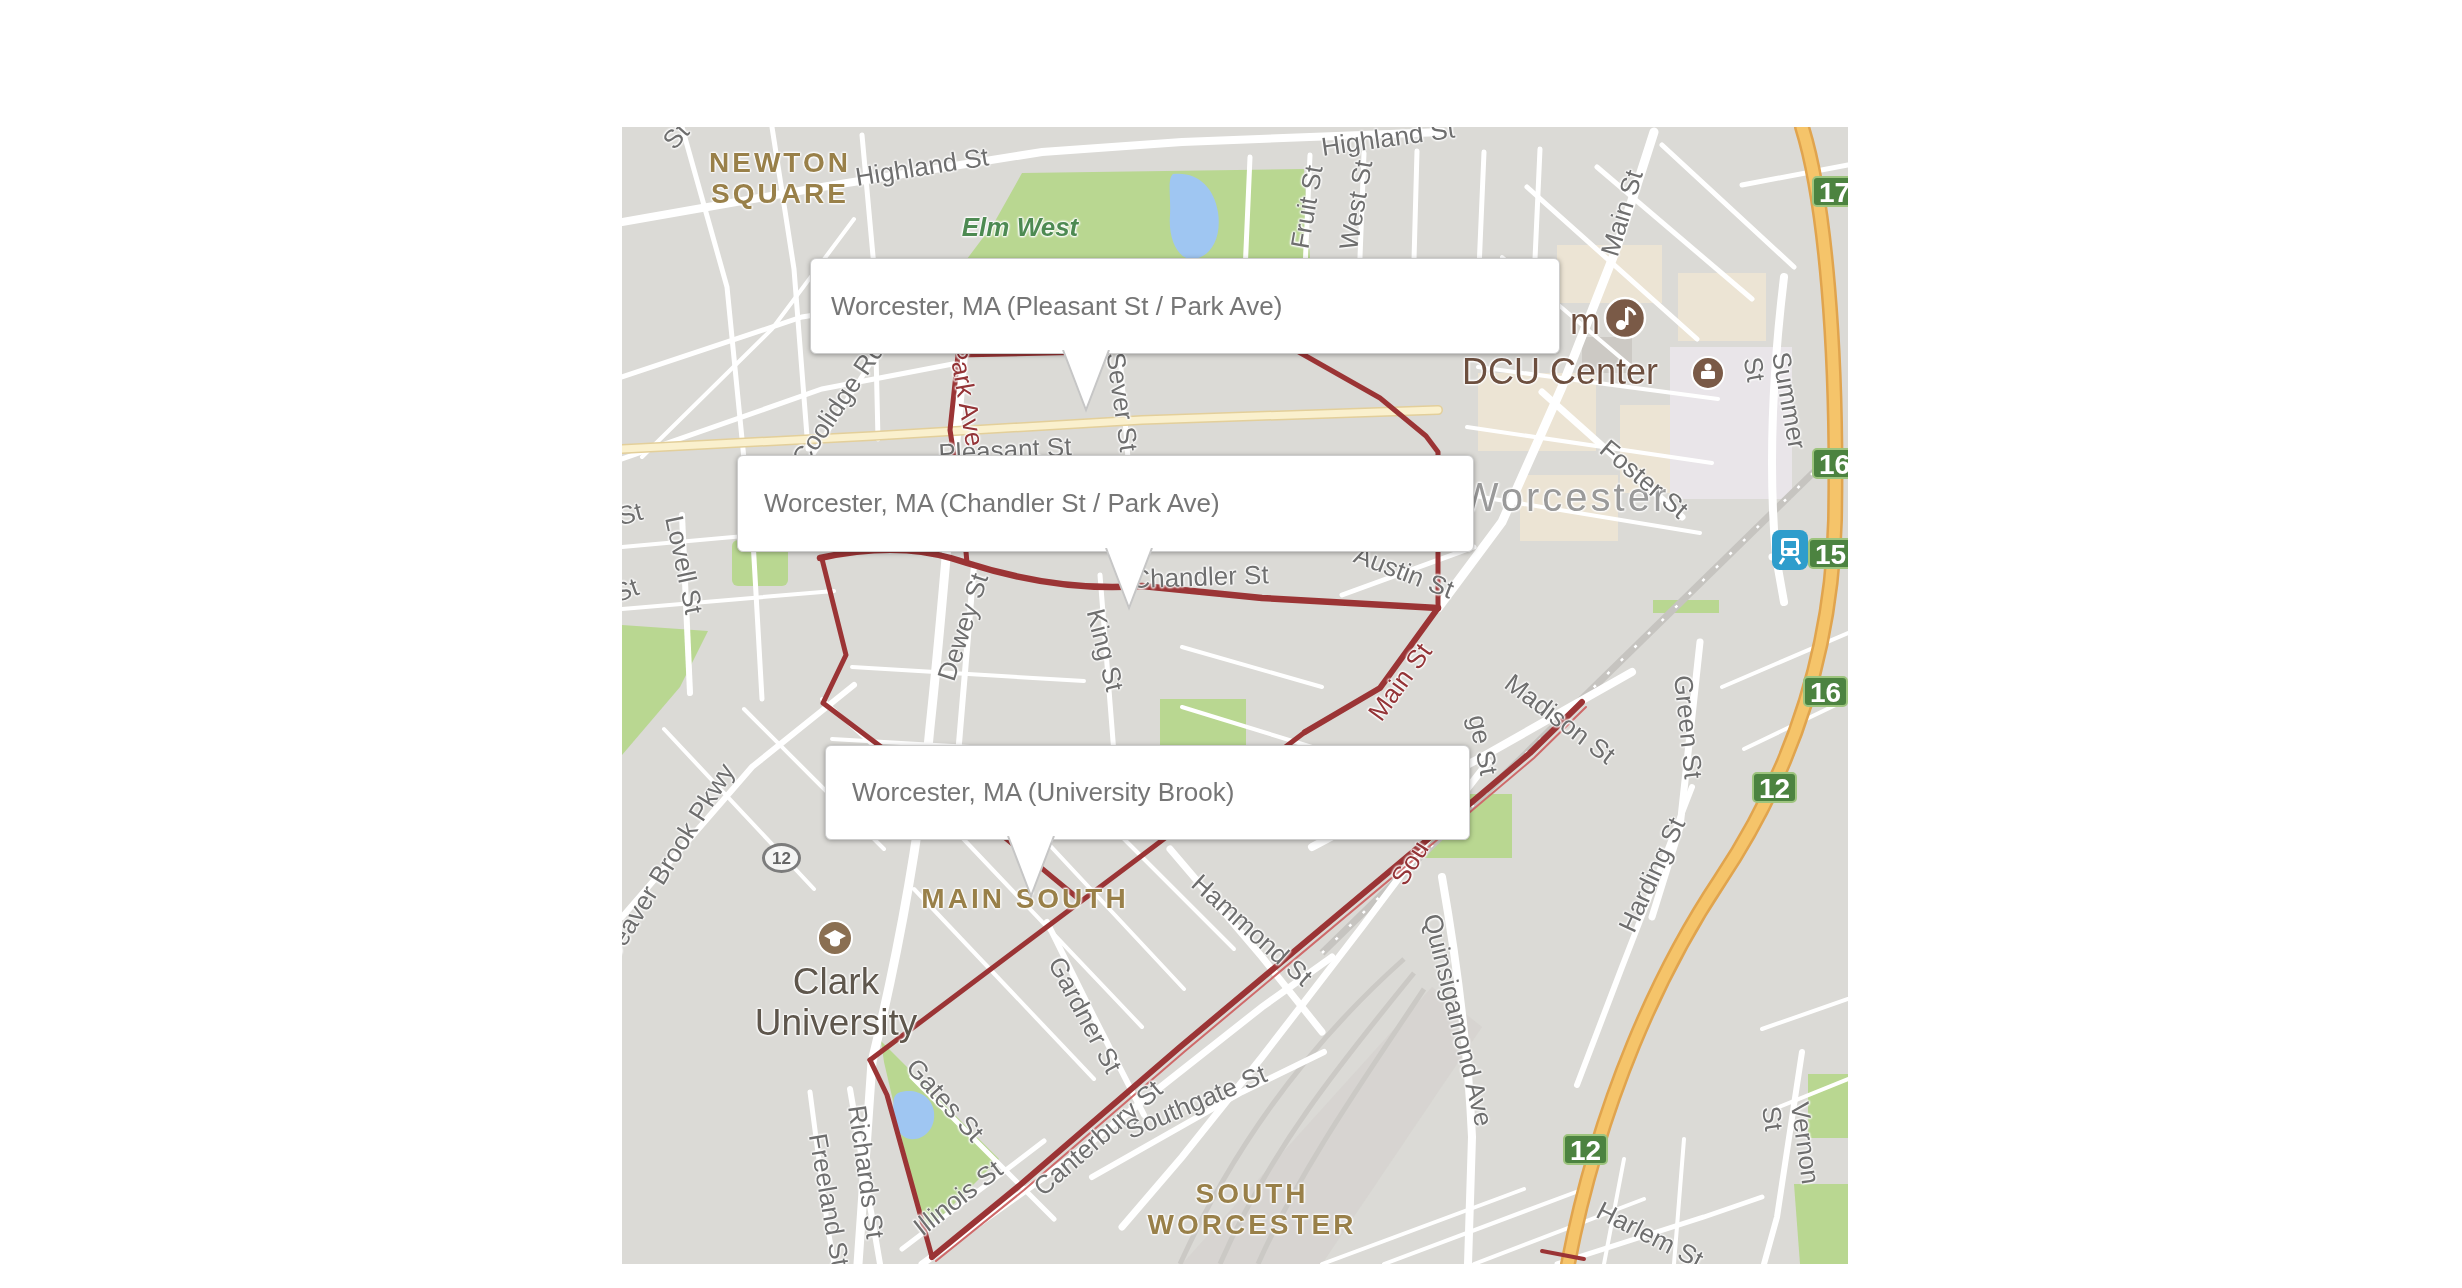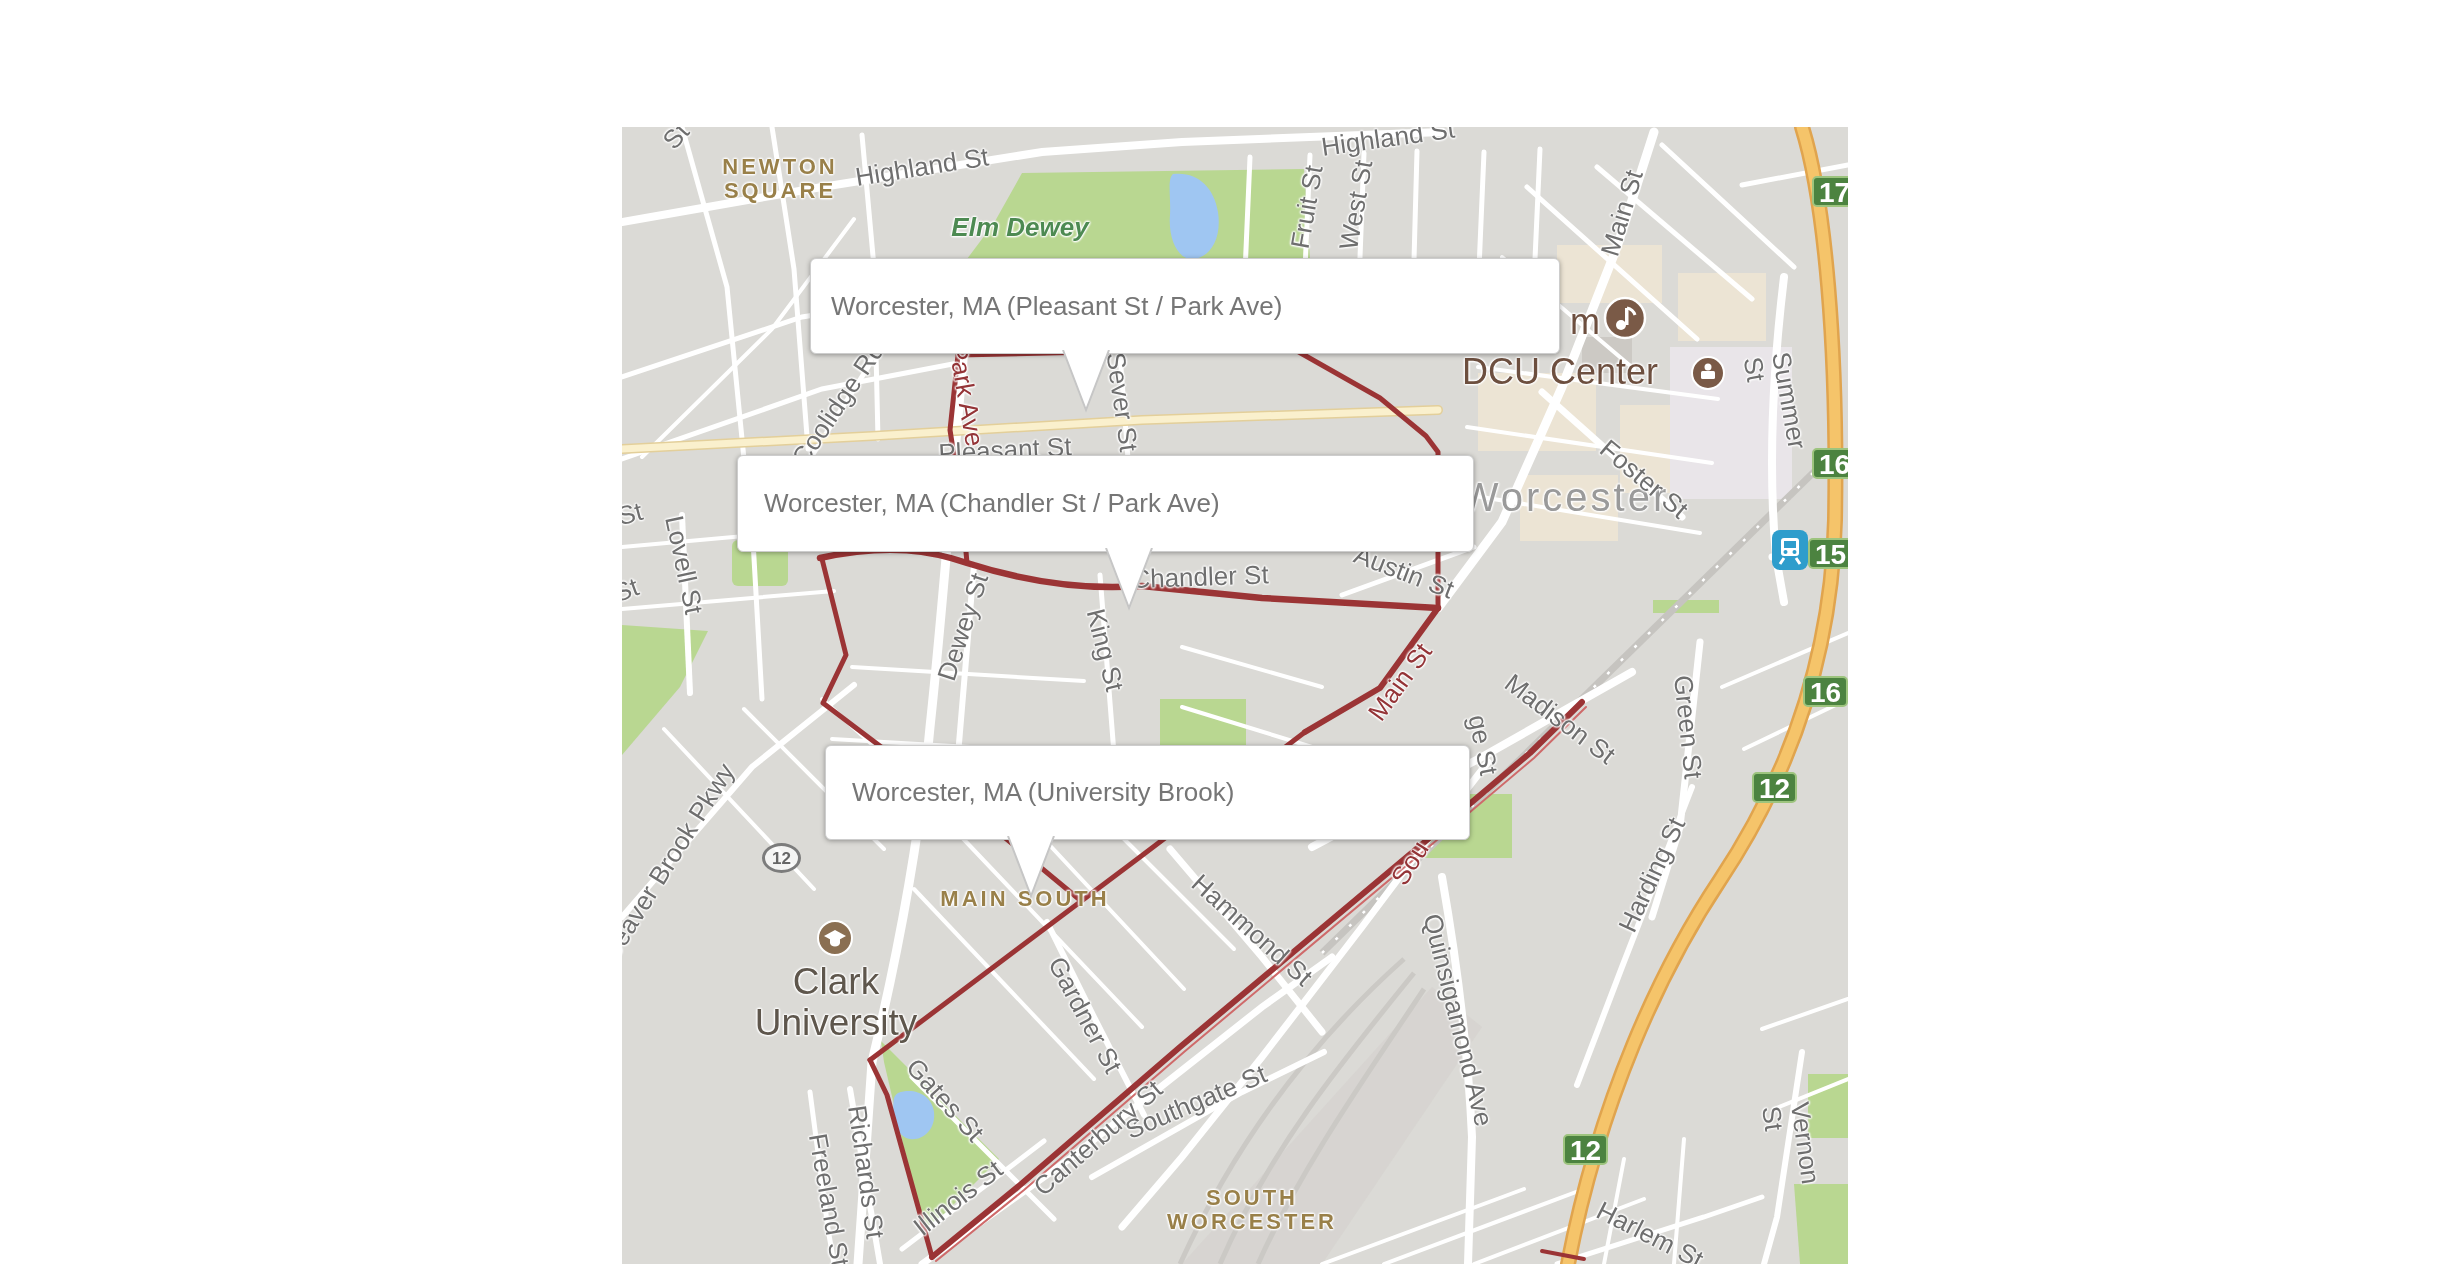--- a/index.html
+++ b/index.html
@@ -9,21 +9,21 @@
          font-size:44px;font-weight:bold;font-style:italic;color:#111;}
   .map{position:absolute;left:622px;top:127px;width:1226px;height:1137px;
        background:#dbdad6;overflow:hidden;}
   .map svg.ground{position:absolute;left:0;top:0;}
   #labels{position:absolute;left:0;top:0;width:100%;height:100%;}
   #labels span{position:absolute;white-space:pre-line;line-height:1.1;
       text-shadow:1px 0 2px #fff,-1px 0 2px #fff,0 1px 2px #fff,0 -1px 2px #fff,0 0 3px #fff;}
   .st{font-size:26px;color:#6f6f6f;}
   .frag{font-size:26px;color:#6f6f6f;}
   .red{font-size:26px;color:#943437;font-weight:500;}
-  .nbhd{font-size:22px;font-weight:bold;color:#998049;letter-spacing:3px;text-align:center;}
+  .nbhd{font-size:28px;font-weight:bold;color:#998049;letter-spacing:3px;text-align:center;}
   .city{font-size:40px;color:#9a9a9a;letter-spacing:3px;font-weight:500;}
   .park{font-size:26px;font-style:italic;color:#4d8a52;font-weight:600;}
   .poi{font-size:37px;color:#5e564c;font-weight:500;text-align:center;}
   .poilg{font-size:36px;color:#6d4f3f;font-weight:500;}
   .badge{position:absolute;width:45px;height:31px;background:#4c8340;border:2px solid #9dc47e;
       border-radius:5px;color:#fff;font-size:28px;font-weight:bold;text-align:center;
       line-height:29px;box-sizing:border-box;}
   .shield{position:absolute;width:39px;height:30px;background:rgba(250,250,250,.8);
       border:3px solid #7c7c7c;border-radius:50%;color:#666;font-size:17px;font-weight:bold;
       text-align:center;line-height:25px;box-sizing:border-box;}
@@ -193,21 +193,21 @@
       </g>
     </svg>
 
     <div id="labels">
         <span class="nbhd" style="left: 158px; top: 52px; transform: translate(-50%, -50%) rotate(0deg);">NEWTON
 SQUARE</span>
         <span class="nbhd" style="left: 403px; top: 772px; transform: translate(-50%, -50%) rotate(0deg);">MAIN SOUTH</span>
         <span class="nbhd" style="left: 630px; top: 1083px; transform: translate(-50%, -50%) rotate(0deg);">SOUTH
 WORCESTER</span>
         <span class="city" style="left: 943px; top: 370px; transform: translate(-50%, -50%) rotate(0deg);">Worcester</span>
-        <span class="park" style="left: 398px; top: 100px; transform: translate(-50%, -50%) rotate(0deg);">Elm Dewey</span>
+        <span class="park" style="left: 398px; top: 100px; transform: translate(-50%, -50%) rotate(0deg);">Elm West</span>
         <span class="poilg" style="left: 938px; top: 245px; transform: translate(-50%, -50%) rotate(0deg);">DCU Center</span>
         <span class="poilg" style="left: 963px; top: 195px; transform: translate(-50%, -50%) rotate(0deg);">m</span>
         <span class="poi" style="left: 214px; top: 876px; transform: translate(-50%, -50%) rotate(0deg);">Clark
 University</span>
         <span class="st" style="left: 300px; top: 40px; transform: translate(-50%, -50%) rotate(-9deg);">Highland St</span>
         <span class="st" style="left: 766px; top: 11px; transform: translate(-50%, -50%) rotate(-8deg);">Highland St</span>
         <span class="st" style="left: 685px; top: 80px; transform: translate(-50%, -50%) rotate(-80deg);">Fruit St</span>
         <span class="st" style="left: 734px; top: 78px; transform: translate(-50%, -50%) rotate(-80deg);">West St</span>
         <span class="st" style="left: 1000px; top: 86px; transform: translate(-50%, -50%) rotate(-73deg);">Main St</span>
         <span class="st" style="left: 1153px; top: 276px; transform: translate(-50%, -50%) rotate(80deg);">Summer St</span>

